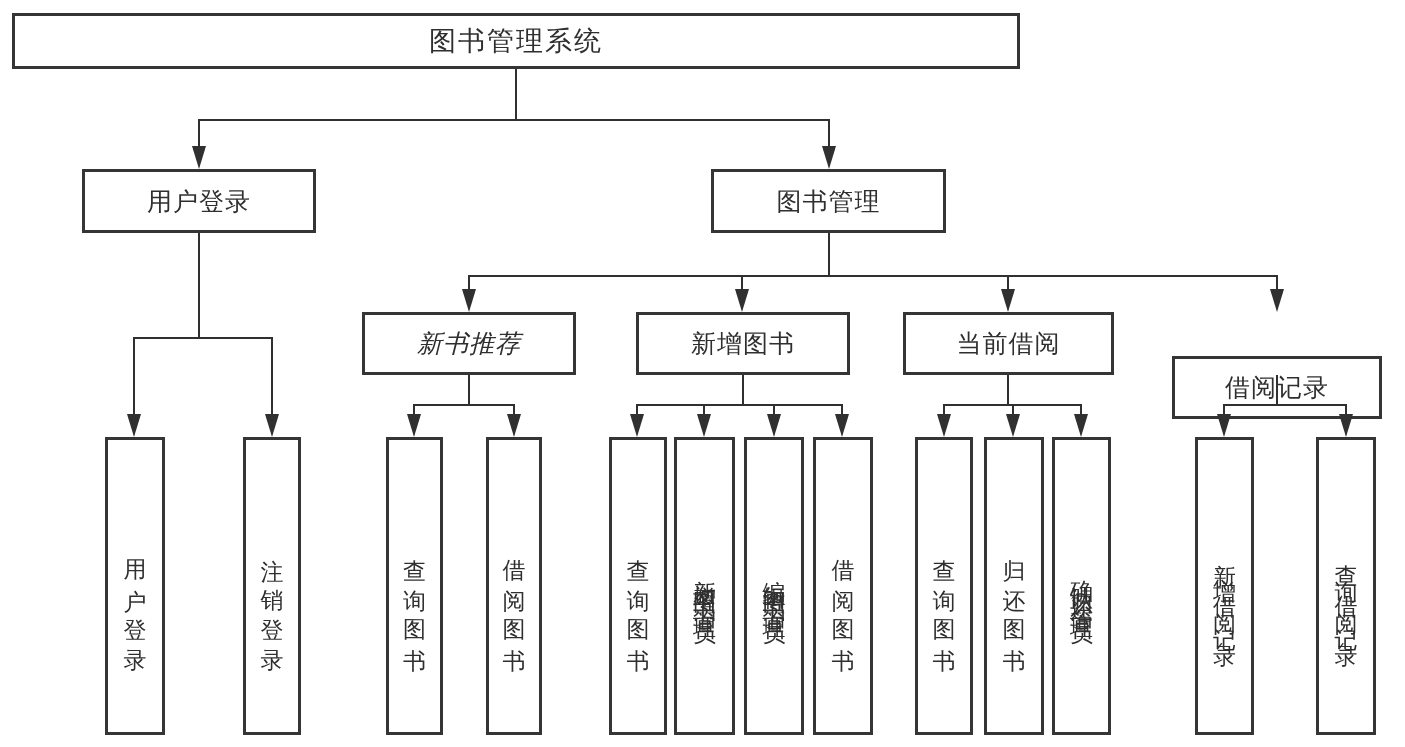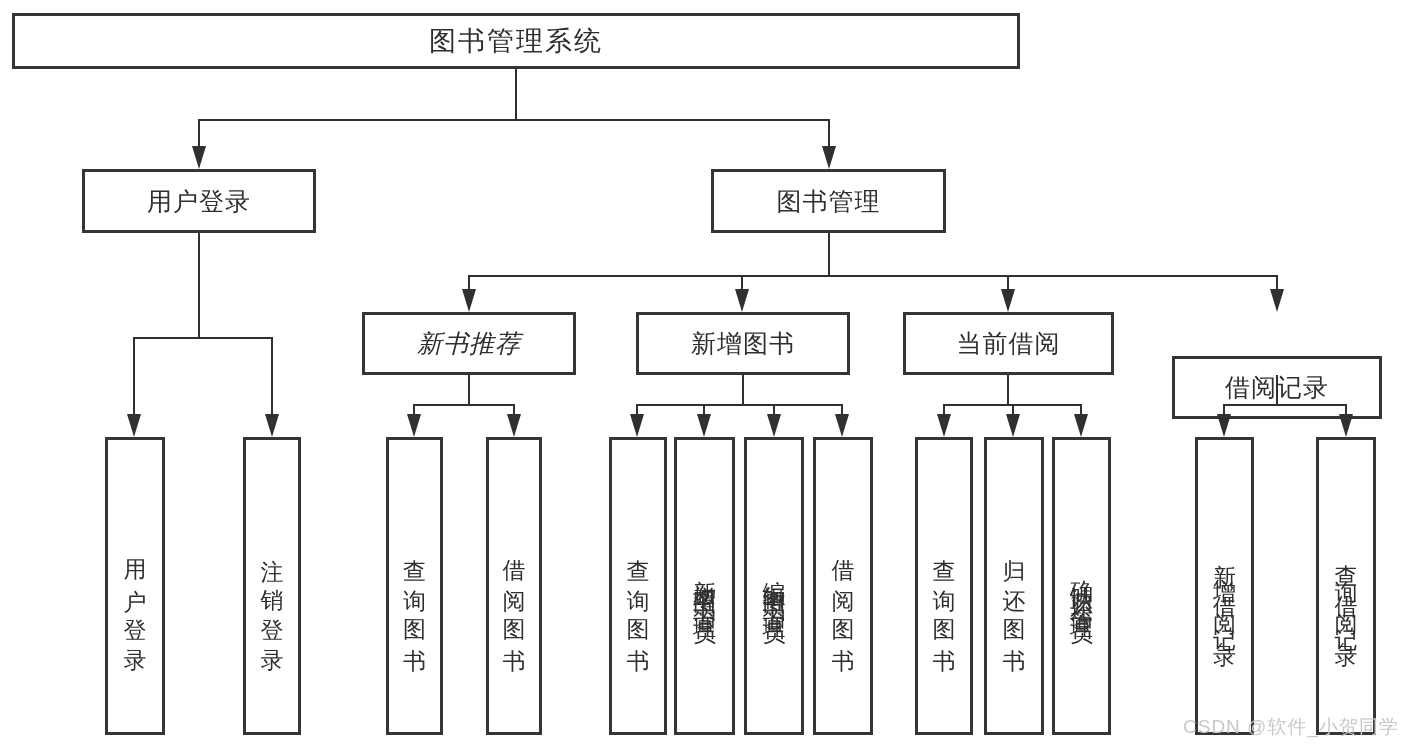--- a/index.html
+++ b/index.html
@@ -165,15 +165,14 @@
   <div class="vline" style="left:1080px;top:404px;height:12px;"></div>
   <div class="arrow" style="left:1074px;top:414px;"></div>
 
   <div class="vline" style="left:1276px;top:375px;height:30px;"></div>
   <div class="hline" style="left:1223px;top:404px;width:124px;"></div>
   <div class="vline" style="left:1223px;top:404px;height:12px;"></div>
   <div class="arrow" style="left:1217px;top:414px;"></div>
   <div class="vline" style="left:1345px;top:404px;height:12px;"></div>
   <div class="arrow" style="left:1339px;top:414px;"></div>
 
-  <div class="watermark">CSDN @软件_小贺同学</div>
 
 </div>
 
 </body></html>

